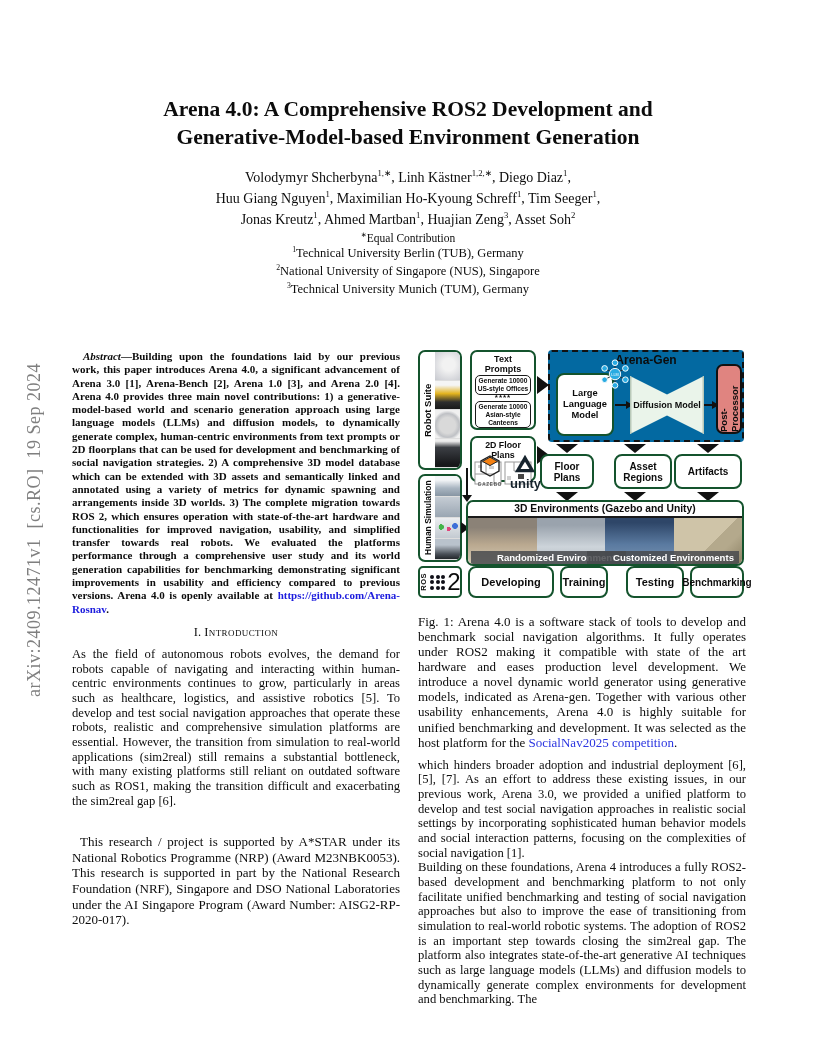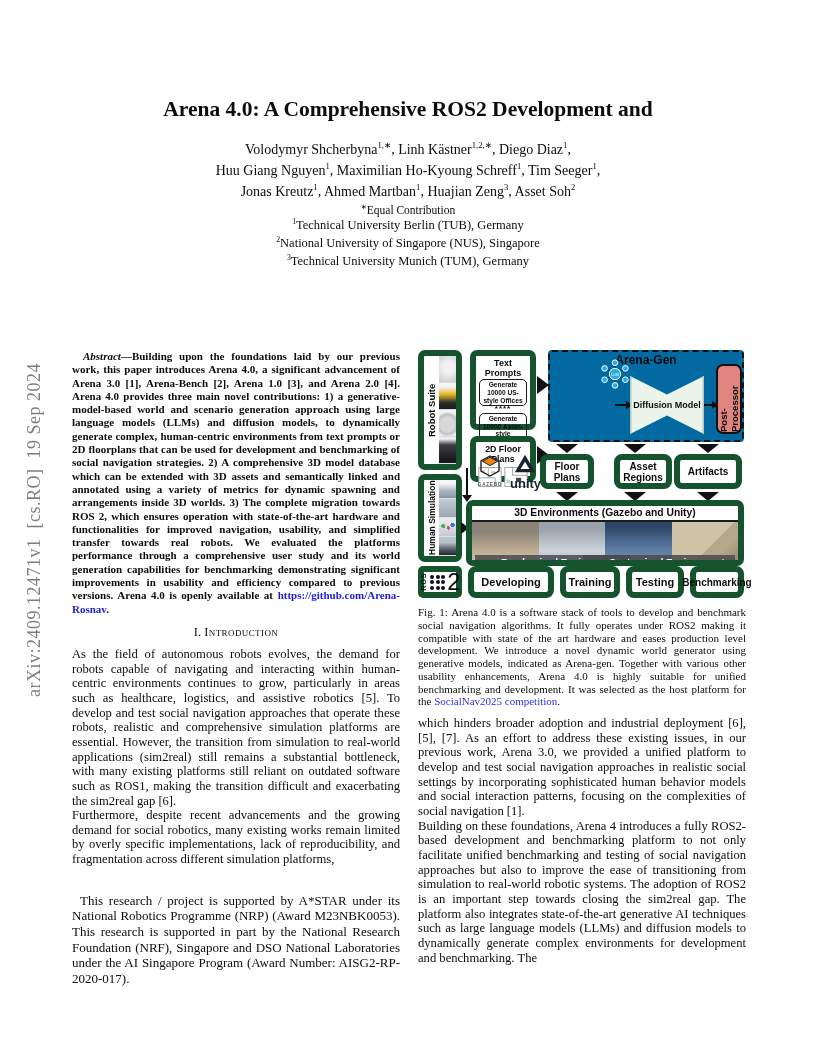--- a/index.html
+++ b/index.html
@@ -29,26 +29,26 @@
   .jtext{text-align:justify;}
   .abstract{font-size:11px;font-weight:bold;line-height:1.21;text-indent:11px;}
   .abstract-label{font-style:italic;}
   .abstract a,.caption a{text-decoration:none;}
   .abstract a{color:var(--link-blue);}
   .sec-head{text-align:center;font-size:12.5px;margin:9px 0 7px 0;}
   .sc{font-variant:small-caps;letter-spacing:.4px;}
   .body-p{font-size:12.6px;line-height:1.165;}
   .footnote{font-size:13px;line-height:1.2;margin-top:26px;text-indent:8px;text-align:justify;}
 
-  .caption{font-size:11px;line-height:1.16;margin-top:6px;}
+  .caption{font-size:13px;line-height:1.16;margin-top:14px;}
   .caption a{color:var(--caption-link-blue);}
 
   
   .fig{position:relative;width:328px;height:250px;font-family:"Liberation Sans",sans-serif;}
-  .box{border:6px solid #14532d;border-radius:7px;background:#fff;}
+  .box{border:2px solid #14532d;border-radius:7px;background:#fff;}
   .vtext{writing-mode:vertical-rl;transform:rotate(180deg);font-weight:bold;}
 
   .robot-suite{position:absolute;left:0;top:0;width:44px;height:120px;display:flex;overflow:hidden;}
   .strip-label{width:15px;display:flex;align-items:center;justify-content:center;font-size:9.5px;}
   .strip-imgs{flex:1;display:flex;flex-direction:column;}
   .strip-imgs>div{flex:1;border-bottom:1px solid #ddd;}
   .r1{background:radial-gradient(circle at 55% 45%,#f2f2f2 0 30%,#d9dade 70%,#c7c9cf);}
   .r2{background:linear-gradient(180deg,#f5f5f5 15%,#e3b31f 45%,#2e2e2e 75%,#191919);}
   .r3{background:radial-gradient(circle at 50% 55%,#d9d9d9 0 40%,#bfc1c5 60%,#f0f0f0 75%);}
   .r4{background:linear-gradient(180deg,#ededed 8%,#3c3f44 30%,#17181a 90%);}
@@ -118,20 +118,21 @@
 </style>
 </head>
 <body>
 
 <div class="page">
 
   <div class="arxiv-banner">arXiv:2409.12471v1  [cs.RO]  19 Sep 2024</div>
 
   <div class="header">
     <div class="title-line">Arena 4.0: A Comprehensive ROS2 Development and</div>
+    <div class="title-line">Generative-Model-based Environment Generation</div>
 
     <div class="authors">
       <div>
         <span><span>Volodymyr Shcherbyna</span><sup>1,∗</sup><span>, </span></span><span><span>Linh Kästner</span><sup>1,2,∗</sup><span>, </span></span><span><span>Diego Diaz</span><sup>1</sup><span>,</span></span>
       </div>
       <div>
         <span><span>Huu Giang Nguyen</span><sup>1</sup><span>, </span></span><span><span>Maximilian Ho-Kyoung Schreff</span><sup>1</sup><span>, </span></span><span><span>Tim Seeger</span><sup>1</sup><span>,</span></span>
       </div>
       <div>
         <span><span>Jonas Kreutz</span><sup>1</sup><span>, </span></span><span><span>Ahmed Martban</span><sup>1</sup><span>, </span></span><span><span>Huajian Zeng</span><sup>3</sup><span>, </span></span><span><span>Asset Soh</span><sup>2</sup></span>
@@ -148,21 +149,20 @@
 
     <div class="col">
       <p class="abstract jtext"><span class="abstract-label">Abstract</span><span>—Building upon the foundations laid by our previous work, this paper introduces Arena 4.0, a significant advancement of Arena 3.0 [1], Arena-Bench [2], Arena 1.0 [3], and Arena 2.0 [4]. Arena 4.0 provides three main novel contributions: 1) a generative-model-based world and scenario generation approach using large language models (LLMs) and diffusion models, to dynamically generate complex, human-centric environments from text prompts or 2D floorplans that can be used for development and benchmarking of social navigation strategies. 2) A comprehensive 3D model database which can be extended with 3D assets and semantically linked and annotated using a variety of metrics for dynamic spawning and arrangements inside 3D worlds. 3) The complete migration towards ROS 2, which ensures operation with state-of-the-art hardware and functionalities for improved navigation, usability, and simplified transfer towards real robots. We evaluated the platforms performance through a comprehensive user study and its world generation capabilities for benchmarking demonstrating significant improvements in usability and efficiency compared to previous versions. Arena 4.0 is openly available at </span><a href="#">https://github.com/Arena-Rosnav</a><span>.</span></p>
 
       <div class="sec-head">
         <span>I.</span>
         <span class="sc">Introduction</span>
       </div>
 
       <p class="body-p jtext">As the field of autonomous robots evolves, the demand for robots capable of navigating and interacting within human-centric environments continues to grow, particularly in areas such as healthcare, logistics, and assistive robotics [5]. To develop and test social navigation approaches that operate these robots, realistic and comprehensive simulation platforms are essential. However, the transition from simulation to real-world applications (sim2real) still remains a substantial bottleneck, with many existing platforms still reliant on outdated software such as ROS1, making the transition difficult and exacerbating the sim2real gap [6].</p>
-      <p class="body-p jtext">Furthermore, despite recent advancements and the growing demand for social robotics, many existing works remain limited by overly specific implementations, lack of reproducibility, and fragmentation across different simulation platforms,</p>
 
       <div class="footnote">This research / project is supported by A*STAR under its National Robotics Programme (NRP) (Award M23NBK0053). This research is supported in part by the National Research Foundation (NRF), Singapore and DSO National Laboratories under the AI Singapore Program (Award Number: AISG2-RP-2020-017).</div>
     </div>
 
     <div class="col">
 
       <div class="fig">
 
         <div class="robot-suite box">
           <div class="strip-label vtext">Robot Suite</div>
@@ -200,20 +200,21 @@
                 <rect x="3" y="15" width="4" height="4" fill="#cfcfcf"></rect>
               </svg>
           </div>
         </div>
 
         <div class="tri-right" style="left:119px;top:26px;"></div>
         <div class="tri-right" style="left:119px;top:96px;"></div>
 
         <div class="arena-gen">
           <div class="ag-title">Arena-Gen</div>
+          <div class="llm-box box">Large Language Model</div>
           <svg class="molecule" width="34" height="34" viewBox="0 0 36 36">
             <g stroke="#2a2a2a" stroke-width="1">
               <line x1="18" y1="17" x2="18" y2="5"></line>
                 <line x1="18" y1="17" x2="29" y2="11"></line>
                 <line x1="18" y1="17" x2="29" y2="23"></line>
               <line x1="18" y1="17" x2="18" y2="29"></line>
                 <line x1="18" y1="17" x2="7" y2="23"></line>
                 <line x1="18" y1="17" x2="7" y2="11"></line>
             </g>
             <circle cx="18" cy="5" r="3" fill="#29abe2" stroke="#fff"></circle>
@@ -294,21 +295,21 @@
               <span></span>
               <span></span>
               <span></span>
               <span></span>
               <span></span>
               <span></span>
             </span>
           <span class="ros-two">2</span>
         </div>
         <div class="bottom-box box" style="left:50px;width:86px;">Developing</div>
-        <div class="bottom-box box" style="left:142px;width:60px;">Training</div>
+        <div class="bottom-box box" style="left:142px;width:48px;">Training</div>
         <div class="bottom-box box" style="left:208px;width:58px;">Testing</div>
         <div class="bottom-box box" style="left:272px;width:54px;font-size:10px;">Benchmarking</div>
       </div>
 
       <p class="caption jtext"><span>Fig. 1: Arena 4.0 is a software stack of tools to develop and benchmark social navigation algorithms. It fully operates under ROS2 making it compatible with state of the art hardware and eases production level development. We introduce a novel dynamic world generator using generative models, indicated as Arena-gen. Together with various other usability enhancements, Arena 4.0 is highly suitable for unified benchmarking and development. It was selected as the host platform for the </span><a href="#">SocialNav2025 competition</a><span>.</span></p>
 
       <p class="body-p jtext" style="margin-top:8px;">which hinders broader adoption and industrial deployment [6], [5], [7]. As an effort to address these existing issues, in our previous work, Arena 3.0, we provided a unified platform to develop and test social navigation approaches in realistic social settings by incorporating sophisticated human behavior models and social interaction patterns, focusing on the complexities of social navigation [1].</p>
       <p class="body-p jtext">Building on these foundations, Arena 4 introduces a fully ROS2-based development and benchmarking platform to not only facilitate unified benchmarking and testing of social navigation approaches but also to improve the ease of transitioning from simulation to real-world robotic systems. The adoption of ROS2 is an important step towards closing the sim2real gap. The platform also integrates state-of-the-art generative AI techniques such as large language models (LLMs) and diffusion models to dynamically generate complex environments for development and benchmarking. The</p>
     </div>
   </div>

